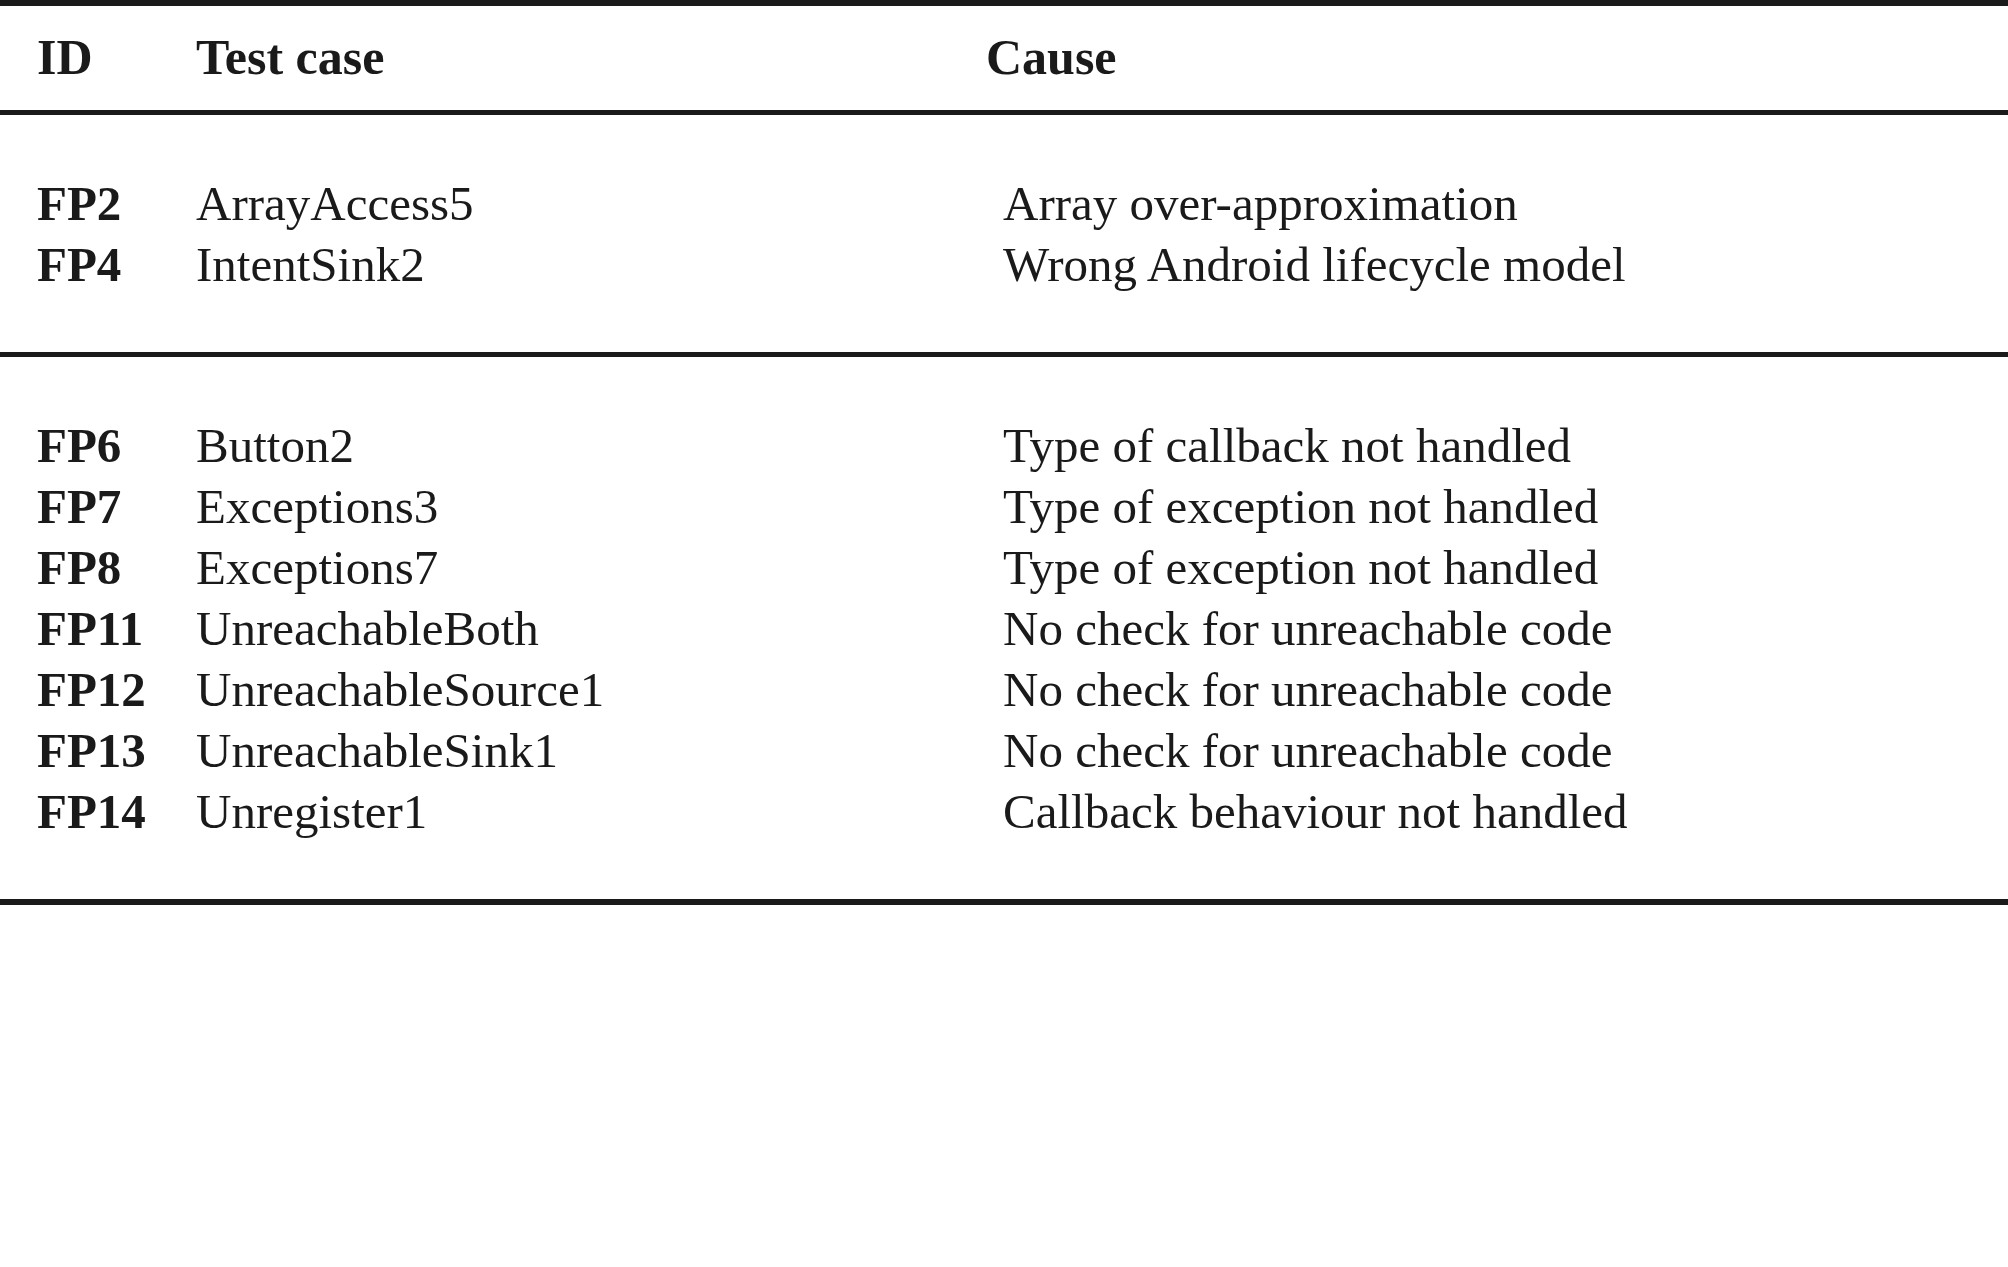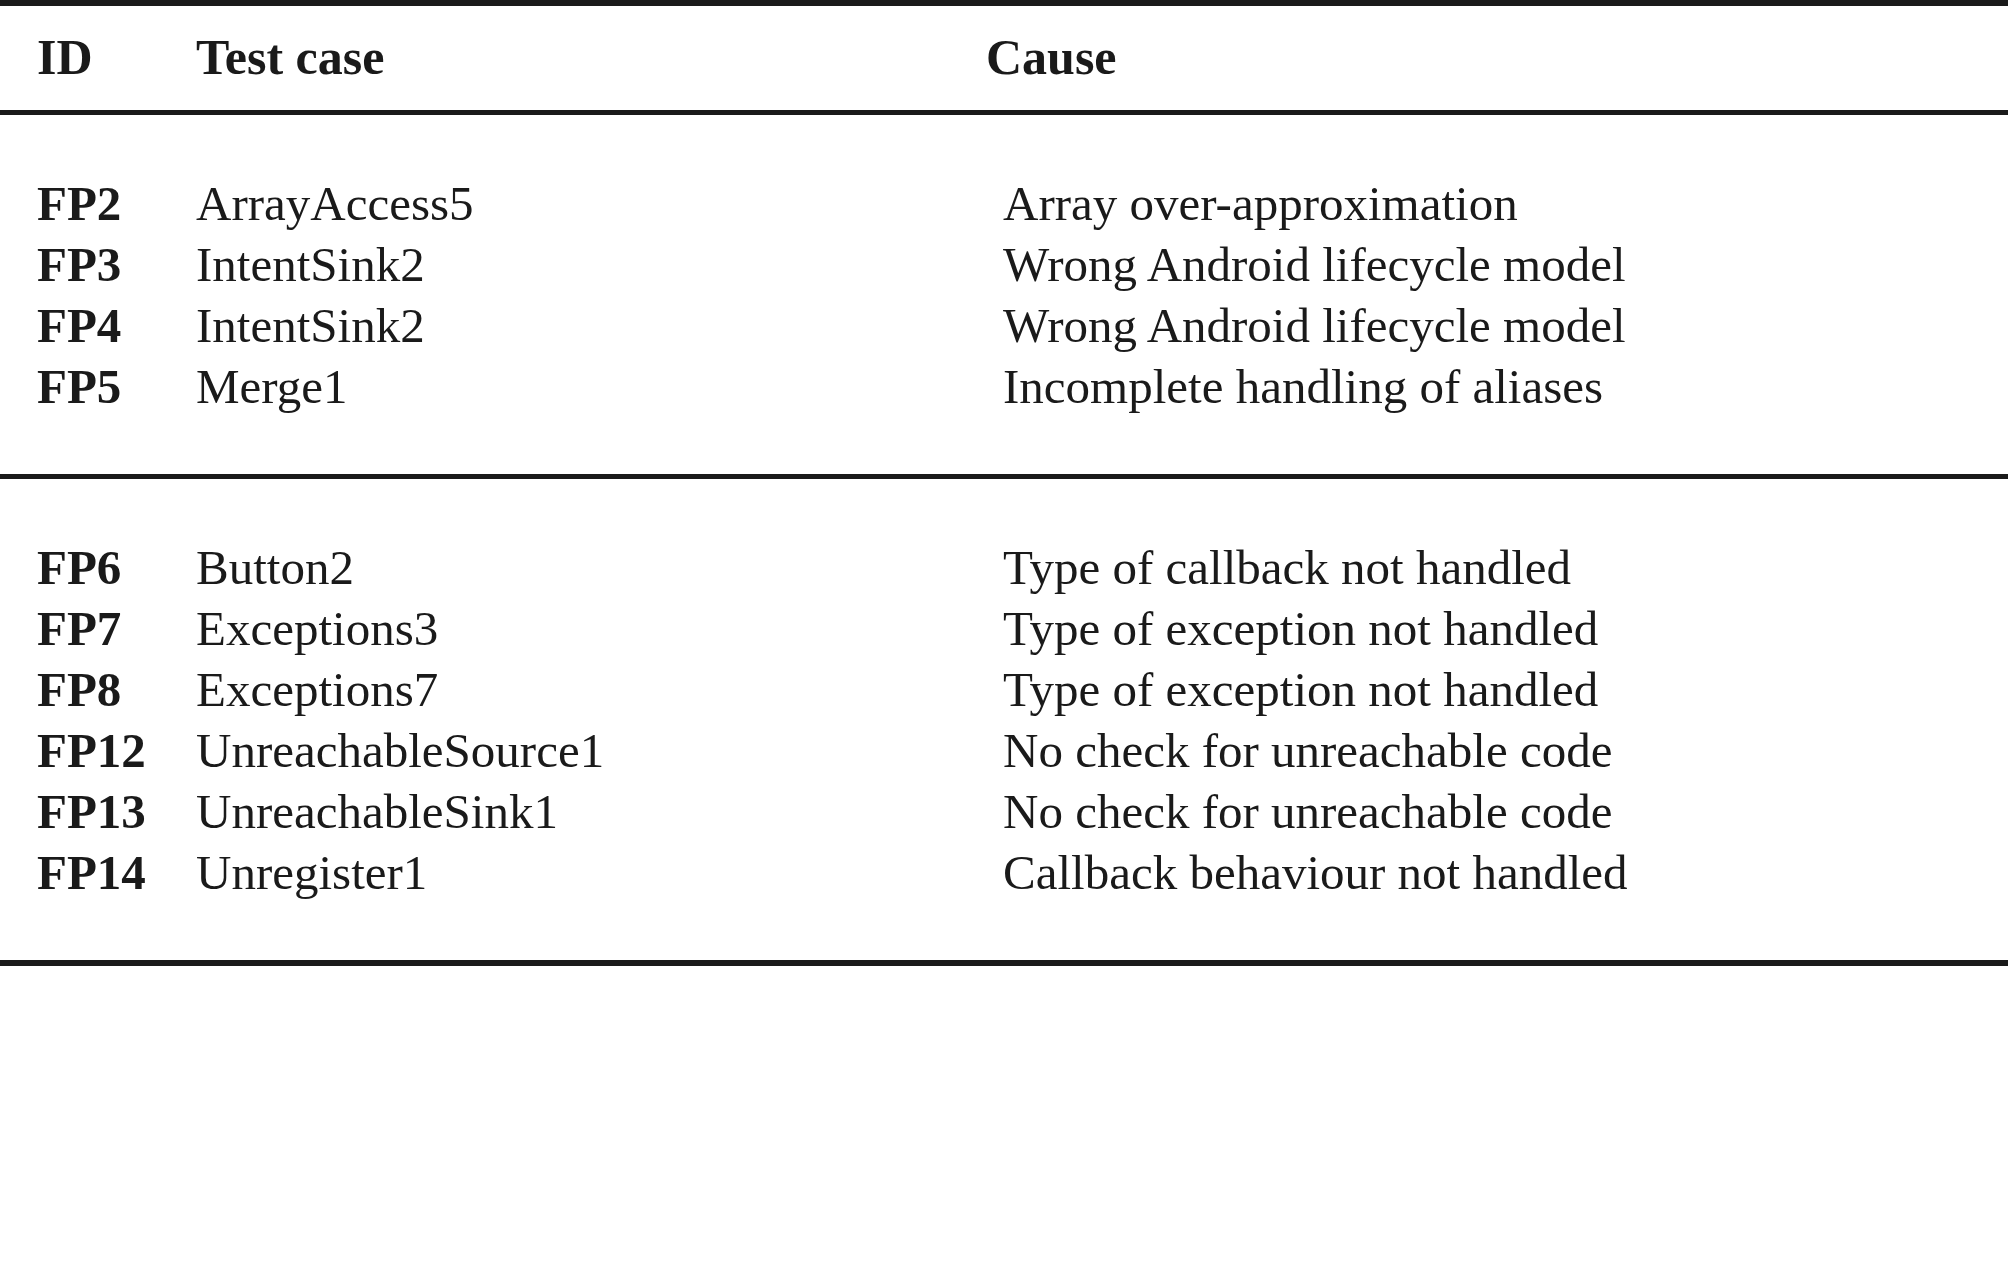--- a/index.html
+++ b/index.html
@@ -108,33 +108,23 @@
         <td></td>
         <td></td>
       </tr>
 
       <tr class="data-row">
         <td class="c-id">FP2</td>
         <td class="c-testcase">ArrayAccess5</td>
         <td class="c-cause">Array over-approximation</td>
       </tr>
       <tr class="data-row">
-        <td class="c-id">FP3</td>
-        <td class="c-testcase">IntentSink2</td>
-        <td class="c-cause">Wrong Android lifecycle model</td>
-      </tr>
-      <tr class="data-row">
         <td class="c-id">FP4</td>
         <td class="c-testcase">IntentSink2</td>
         <td class="c-cause">Wrong Android lifecycle model</td>
-      </tr>
-      <tr class="data-row">
-        <td class="c-id">FP5</td>
-        <td class="c-testcase">Merge1</td>
-        <td class="c-cause">Incomplete handling of aliases</td>
       </tr>
 
       <tr class="spacer-bottom">
         <td></td>
         <td></td>
         <td></td>
       </tr>
     </tbody>
 
     <tbody class="section-body">
@@ -151,20 +141,25 @@
       </tr>
       <tr class="data-row">
         <td class="c-id">FP7</td>
         <td class="c-testcase">Exceptions3</td>
         <td class="c-cause">Type of exception not handled</td>
       </tr>
       <tr class="data-row">
         <td class="c-id">FP8</td>
         <td class="c-testcase">Exceptions7</td>
         <td class="c-cause">Type of exception not handled</td>
+      </tr>
+      <tr class="data-row">
+        <td class="c-id">FP11</td>
+        <td class="c-testcase">UnreachableBoth</td>
+        <td class="c-cause">No check for unreachable code</td>
       </tr>
       <tr class="data-row">
         <td class="c-id">FP12</td>
         <td class="c-testcase">UnreachableSource1</td>
         <td class="c-cause">No check for unreachable code</td>
       </tr>
       <tr class="data-row">
         <td class="c-id">FP13</td>
         <td class="c-testcase">UnreachableSink1</td>
         <td class="c-cause">No check for unreachable code</td>

